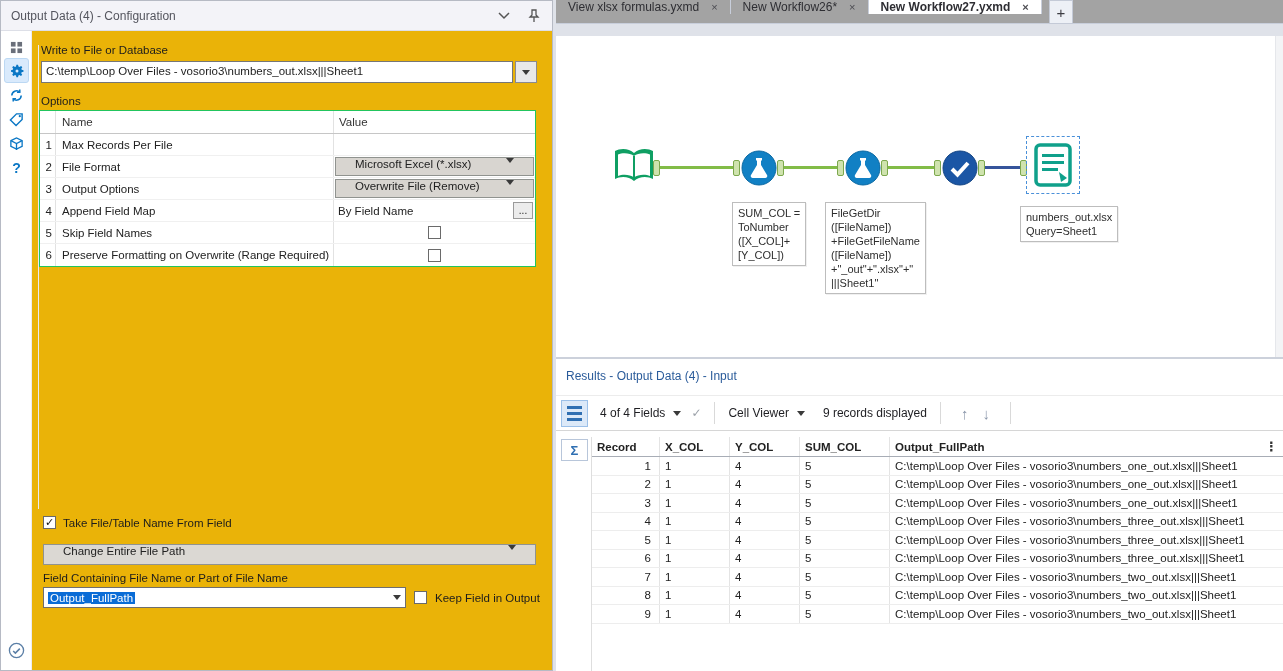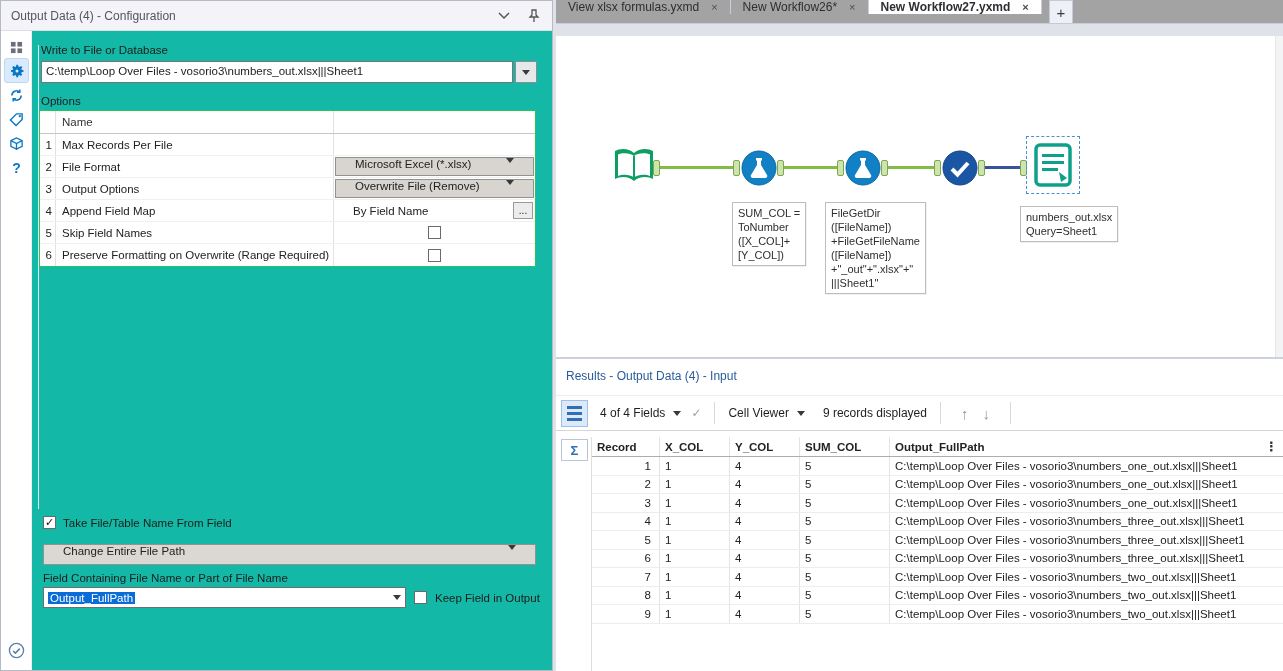--- a/index.html
+++ b/index.html
@@ -1,20 +1,20 @@
 <!DOCTYPE html>
 <html><head>
 <meta charset="utf-8">
 <style>
   *{box-sizing:border-box;margin:0;padding:0}
   html,body{width:1283px;height:671px}
   body{position:relative;font-family:"Liberation Sans","DejaVu Sans",sans-serif;font-size:12px;color:#222;background:#dfe2e9;overflow:hidden}
 
   
-  .config-panel{position:absolute;left:0;top:0;width:553px;height:671px;background:#14b8a6;border:1px solid #b6bac4}
+  .config-panel{position:absolute;left:0;top:0;width:553px;height:671px;background:#eab308;border:1px solid #b6bac4}
   .panel-header{position:absolute;left:0;top:0;right:0;height:30px;background:#f3f3f8;border-bottom:1px solid #dddfe7;display:flex;align-items:center;padding:0 10px;color:#54555e}
   .panel-title{font-size:12px}
   .hdr-icons{margin-left:auto;display:flex;align-items:center;gap:14px}
   .hdr-ic{width:16px;height:16px;display:inline-flex;align-items:center;justify-content:center;color:#555}
   .icon-strip{position:absolute;left:0;top:30px;bottom:0;width:31px;background:#fff;border-right:1px solid #ececf1}
   .strip-ic{position:absolute;left:3px;width:25px;height:25px;display:flex;align-items:center;justify-content:center;border-radius:3px}
   .strip-ic.sel{background:#d9eafc;border:1px solid #bcd8f3}
   .help-q{color:#0a77c5;font-weight:bold;font-size:14px}
   .v-guide{position:absolute;left:37px;top:44px;width:1px;height:464px;background:#e9ebf2}
 
@@ -26,21 +26,21 @@
   .arr{width:0;height:0;border-left:4px solid transparent;border-right:4px solid transparent;border-top:5px solid #3a3a3a;display:inline-block}
   .options-lbl{position:absolute;left:40px;top:94px}
   .options-grid{position:absolute;left:38px;top:109px;width:497px;border:1px solid #22c55e;background:#fff}
   .grid-row{display:flex;height:22px;border-bottom:1px solid #f0f0f0;align-items:stretch}
   .grid-row:last-child{border-bottom:none}
   .g-head{height:23px;border-bottom:1px solid #c6c6c6;color:#333}
   .g-cell{display:flex;align-items:center;font-size:11.5px;overflow:hidden;white-space:nowrap}
   .g-num{width:16px;justify-content:flex-end;padding-right:3px;border-right:1px solid #e2e2e2;color:#222}
   .g-name{width:278px;padding-left:6px;border-right:1px solid #e2e2e2}
   .g-val{flex:1;padding:0 1px;position:relative}
-  .g-val .g-text{padding-left:18px}
+  .g-val .g-text{padding-left:3px}
   .g-val.center{justify-content:center}
   .dd{display:flex;align-items:flex-start;background:#d8d5d0;border:1px solid #90938f;height:19px;padding:0 19px;font-size:11.5px;width:100%;align-self:center}
   .dd .arr{margin-left:auto}
   .dd.wide{position:absolute;left:42px;top:543px;width:493px;height:21px;background:#dbd8d3}
   .ellipsis-btn{position:absolute;right:2px;top:2px;width:20px;height:17px;background:#ececec;border:1px solid #9a9a9a;font-size:10px;line-height:8px;font-family:inherit;color:#222}
   .cb{width:13px;height:13px;border:1px solid #6a6a6a;background:#fff;display:inline-flex;align-items:center;justify-content:center;font-size:11px;color:#111;flex:none}
   .take-row{position:absolute;left:42px;top:515px;display:flex;align-items:center;gap:7px}
   .field-lbl{position:absolute;left:42px;top:571px}
   .field-row{position:absolute;left:42px;top:586px;display:flex;align-items:center;gap:8px}
   .combo{width:363px;height:21px;border:1px solid #6e6e6e;background:#fff;display:flex;align-items:center;padding:0 4px}
@@ -169,20 +169,21 @@
         <span class="arr"></span>
       </button>
   </div>
 
   <div class="lbl options-lbl">Options</div>
 
   <div class="options-grid">
     <div class="grid-row g-head">
       <div class="g-cell g-num"></div>
       <div class="g-cell g-name">Name</div>
+      <div class="g-cell g-val" style="padding-left:5px">Value</div>
     </div>
     <div id="grid-body">
         <div class="grid-row">
           <div class="g-cell g-num">1</div>
           <div class="g-cell g-name">Max Records Per File</div>
           <div class="g-cell g-val"></div>
         </div>
         <div class="grid-row">
           <div class="g-cell g-num">2</div>
           <div class="g-cell g-name">File Format</div>

